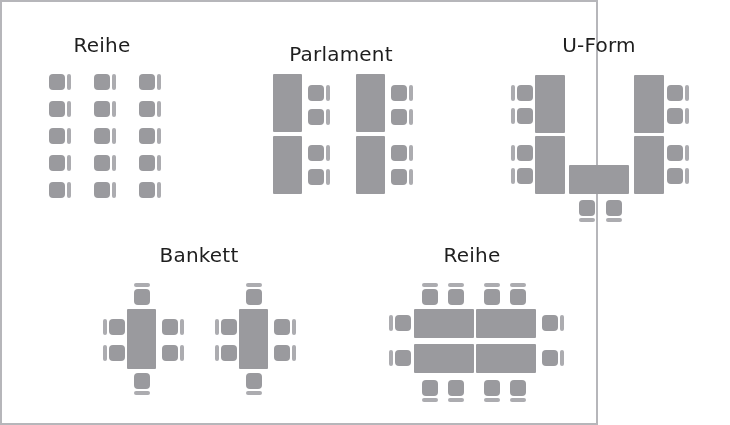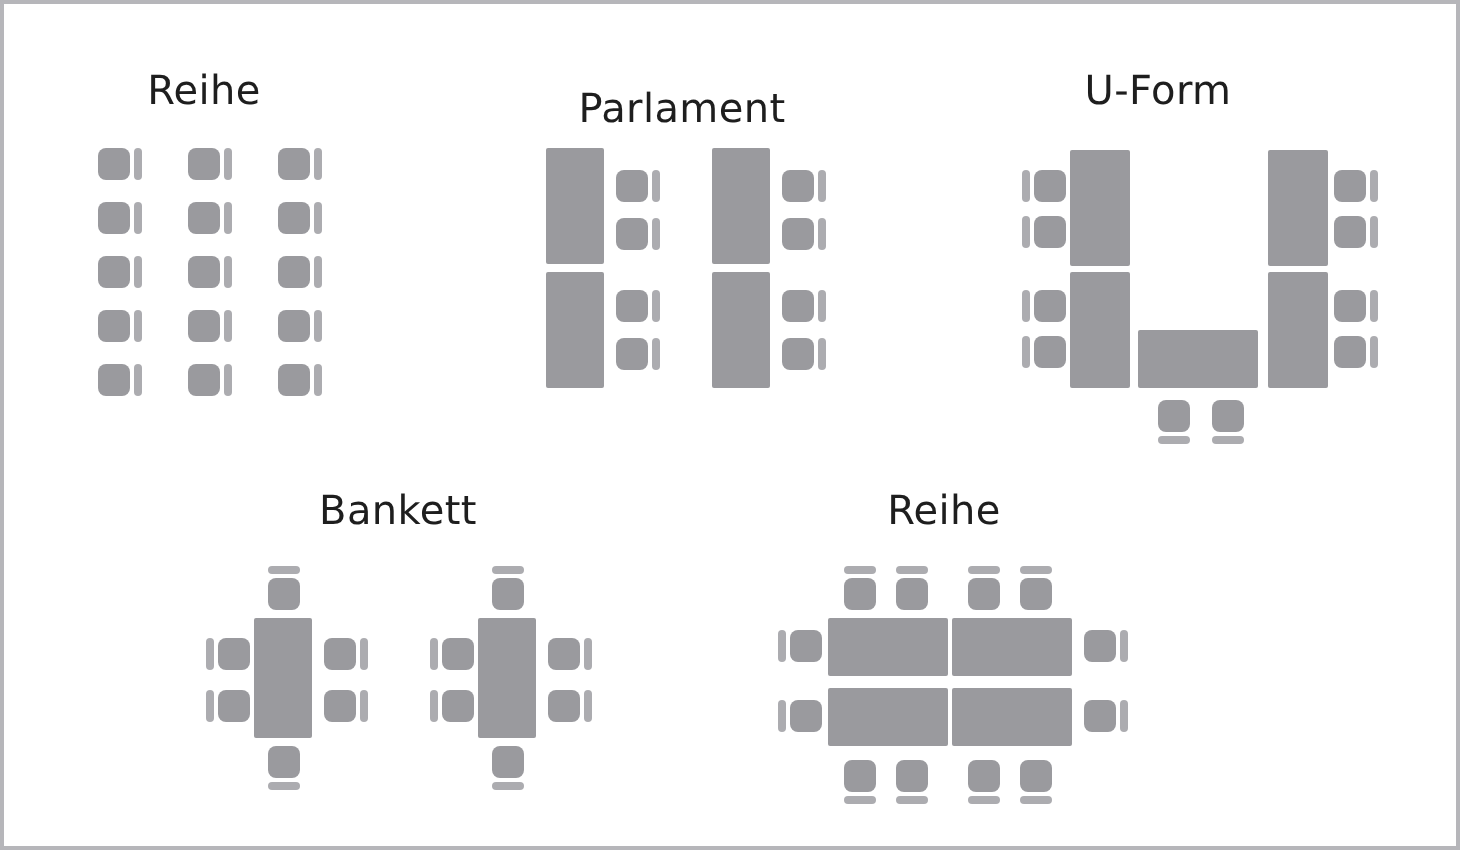--- a/index.html
+++ b/index.html
@@ -5,21 +5,21 @@
   html, body {
     margin: 0;
     padding: 0;
     width: 730px;
     height: 425px;
     overflow: hidden;
     font-family: "DejaVu Sans", sans-serif;
   }
   .frame {
     position: relative;
-    width: 730px;
+    width: 598px;
     height: 425px;
     box-sizing: border-box;
     border: 2px solid var(--frame-border, #b6b6ba);
     background: var(--page-bg, #ffffff);
   }
   .stage {
     position: absolute;
     left: 0; top: 0; right: 0; bottom: 0;
   }
   .layout-label {
@@ -101,21 +101,21 @@
         <div class="chair-seat" style="left: 389px; top: 83px; background: rgb(154, 154, 158);"></div>
         <div class="chair-back" style="left: 407px; top: 83px; width: 4px; height: 16px; background: rgb(172, 172, 176);"></div>
         <div class="chair-seat" style="left: 389px; top: 107px; background: rgb(154, 154, 158);"></div>
         <div class="chair-back" style="left: 407px; top: 107px; width: 4px; height: 16px; background: rgb(172, 172, 176);"></div>
         <div class="chair-seat" style="left: 389px; top: 143px; background: rgb(154, 154, 158);"></div>
         <div class="chair-back" style="left: 407px; top: 143px; width: 4px; height: 16px; background: rgb(172, 172, 176);"></div>
         <div class="chair-seat" style="left: 389px; top: 167px; background: rgb(154, 154, 158);"></div>
         <div class="chair-back" style="left: 407px; top: 167px; width: 4px; height: 16px; background: rgb(172, 172, 176);"></div>
       </div>
       <div>
-        <div class="layout-label" style="left: 577px; top: 33px;">U-Form</div>
+        <div class="layout-label" style="left: 597px; top: 33px;">U-Form</div>
         <div class="table" style="left: 533px; top: 73px; width: 30px; height: 58px; background: rgb(154, 154, 158);"></div>
         <div class="table" style="left: 533px; top: 134px; width: 30px; height: 58px; background: rgb(154, 154, 158);"></div>
         <div class="table" style="left: 632px; top: 73px; width: 30px; height: 58px; background: rgb(154, 154, 158);"></div>
         <div class="table" style="left: 632px; top: 134px; width: 30px; height: 58px; background: rgb(154, 154, 158);"></div>
         <div class="table" style="left: 567px; top: 163px; width: 60px; height: 29px; background: rgb(154, 154, 158);"></div>
         <div class="chair-seat" style="left: 515px; top: 83px; background: rgb(154, 154, 158);"></div>
         <div class="chair-back" style="left: 509px; top: 83px; width: 4px; height: 16px; background: rgb(172, 172, 176);"></div>
         <div class="chair-seat" style="left: 515px; top: 106px; background: rgb(154, 154, 158);"></div>
         <div class="chair-back" style="left: 509px; top: 106px; width: 4px; height: 16px; background: rgb(172, 172, 176);"></div>
         <div class="chair-seat" style="left: 515px; top: 143px; background: rgb(154, 154, 158);"></div>

